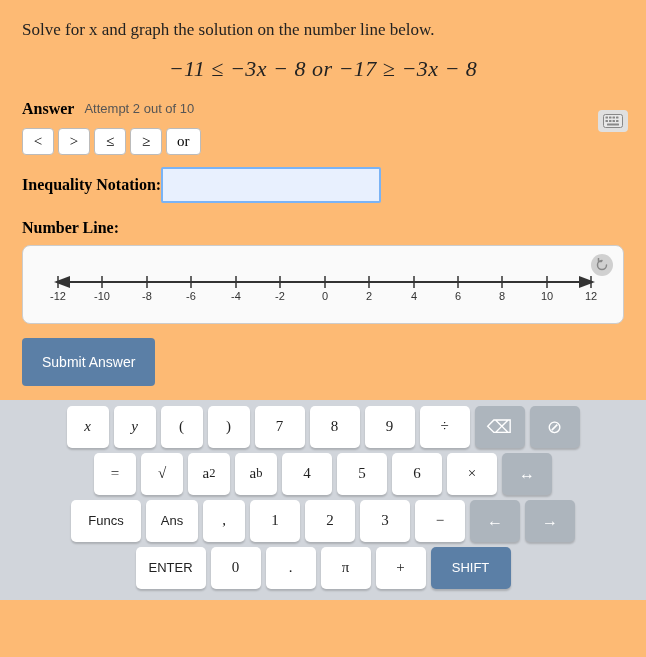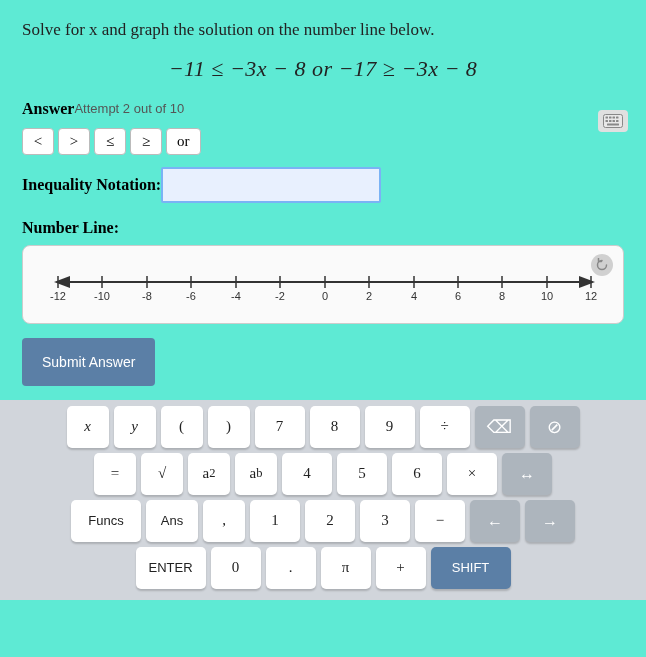--- a/index.html
+++ b/index.html
@@ -4,21 +4,21 @@
   <style>
     * { box-sizing: border-box; margin: 0; padding: 0; }
     body {
       font-family: Georgia, 'Times New Roman', serif;
       background: #f5f5f5;
       width: 646px;
       min-height: 657px;
       overflow: hidden;
     }
     .main-container {
-      background: #5eead4;
+      background: #fdba74;
       width: 646px;
       min-height: 657px;
       padding: 18px 22px 0 22px;
       position: relative;
     }
     .problem-statement {
       font-size: 17px;
       color: #222;
       margin-bottom: 14px;
       line-height: 1.4;
@@ -27,21 +27,21 @@
       font-size: 22px;
       color: #222;
       text-align: center;
       margin-bottom: 18px;
       font-style: italic;
       letter-spacing: 0.5px;
     }
     .answer-header {
       display: flex;
       align-items: center;
-      gap: 0;
+      gap: 10px;
       margin-bottom: 10px;
     }
     .answer-label {
       font-size: 16px;
       font-weight: bold;
       font-style: normal;
     }
     .attempt-label {
       font-size: 13px;
       color: #555;

